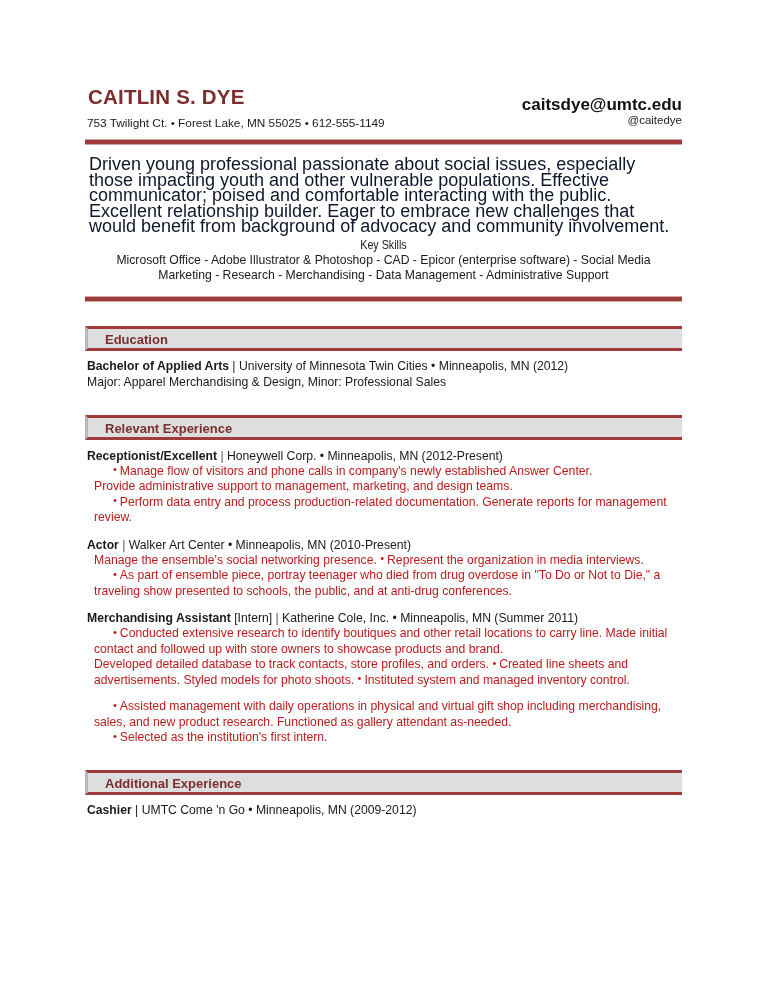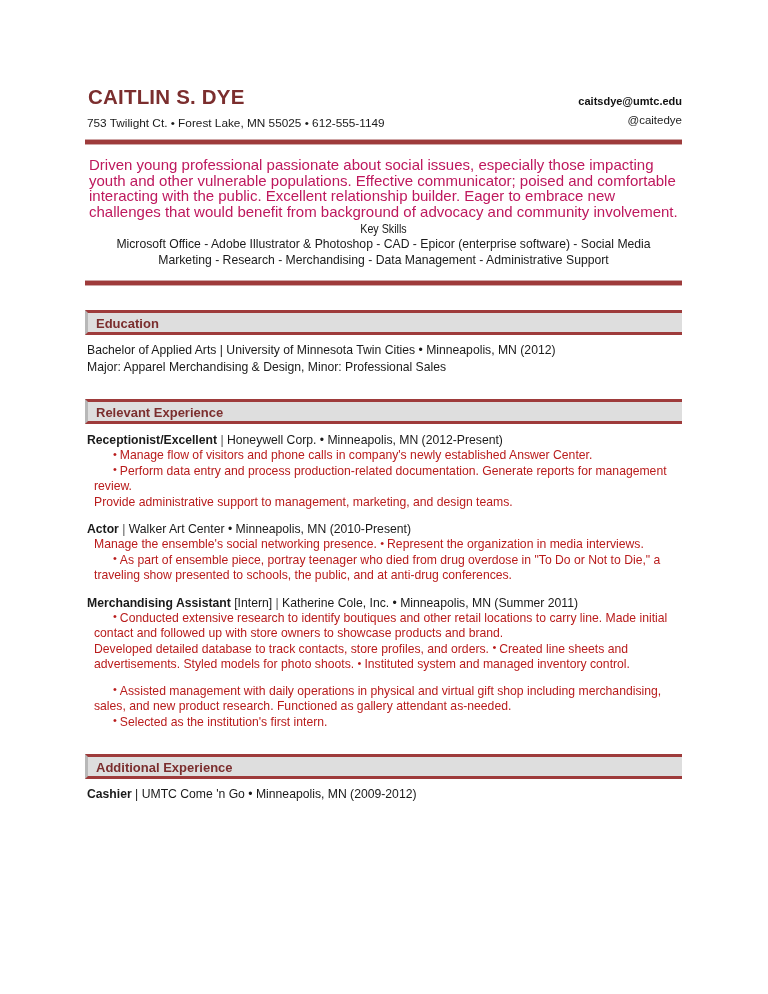--- a/index.html
+++ b/index.html
@@ -49,21 +49,21 @@
     left: 2px;
     top: 36px;
     font-size: 11.8px;
     color: #1a1a1a;
     white-space: nowrap;
   }
   .email {
     position: absolute;
     right: 0px;
     top: 15px;
-    font-size: 11px;
+    font-size: 17px;
     font-weight: bold;
     color: #111111;
     white-space: nowrap;
   }
   .handle {
     position: absolute;
     right: 0px;
     top: 34px;
     font-size: 11.5px;
     color: #222222;
@@ -80,23 +80,23 @@
   }
   .rule-top   { margin-top: 7px; }
 
   
   .summary {
     margin-top: 12px;
     padding: 0 4px 0 4px;
   }
   .summary p {
     margin: 0;
-    font-size: 15px;
+    font-size: 18px;
     line-height: 15.5px;
-    color: #be185d;
+    color: #0f172a;
   }
   .skills-title {
     text-align: center;
     font-size: 12.2px;
     line-height: 16px;
     margin-top: 2px;
     transform: scaleX(0.88);
   }
   .skills-line {
     text-align: center;
@@ -107,21 +107,21 @@
 
   
   .section-bar {
     margin-top: 24px;
     background: #DEDEDE;
     border-top: 3px solid #9E3B3B;
     border-bottom: 3px solid #9E3B3B;
     border-left: 3px solid #B8B8B8;
     height: 19px;
     line-height: 19px;
-    padding-left: 8px;
+    padding-left: 17px;
     box-sizing: content-box;
   }
   .section-bar span {
     font-size: 13px;
     font-weight: bold;
     color: #7B2E2E;
   }
 
   
   .entries { padding-left: 2px; }
@@ -133,21 +133,21 @@
     color: #1a1a1a;
   }
   .entry-head .title { font-weight: bold; }
   .entry-head .sep { color: #555; }
 
   .edu-line {
     font-size: 12.2px;
     line-height: 16.5px;
     color: #1a1a1a;
   }
-  .edu-line .title { font-weight: normal; margin-top: 32px; }
+  .edu-line .title { font-weight: bold; margin-top: 32px; }
   .edu-first { margin-top: 7px; }
 
   
   .blk {
     font-size: 12.2px;
     line-height: 15.5px;
     color: #b91c1c;
     margin: 0;
     padding-left: 7px;
     text-indent: 19px;
@@ -200,22 +200,22 @@
       <div class="edu-line">Major: Apparel Merchandising &amp; Design, Minor: Professional Sales</div>
     </div>
 
     <div class="section-bar">
       <span>Relevant Experience</span>
     </div>
     <div class="entries" id="relevant-entries">
         <div class="entry first">
           <div class="entry-head"><span class="title">Receptionist/Excellent</span><span class="sep"> | </span><span>Honeywell Corp. • Minneapolis, MN (2012-Present)</span></div>
           <p class="blk hang"><span class="bul bul-sp">•</span><span>Manage flow of visitors and phone calls in company's newly established Answer Center.</span></p>
+          <p class="blk flat"><span>Provide administrative support to management, marketing, and design teams.</span></p>
           <p class="blk hang"><span class="bul bul-sp">•</span><span>Perform data entry and process production-related documentation. Generate reports for management review.</span></p>
-          <p class="blk flat"><span>Provide administrative support to management, marketing, and design teams.</span></p>
         </div>
         <div class="entry">
           <div class="entry-head"><span class="title">Actor</span><span class="sep"> | </span><span>Walker Art Center • Minneapolis, MN (2010-Present)</span></div>
           <p class="blk flat"><span>Manage the ensemble's social networking presence.</span> <span class="bul bul-sp">•</span><span>Represent the organization in media interviews.</span></p>
           <p class="blk hang"><span class="bul bul-sp">•</span><span>As part of ensemble piece, portray teenager who died from drug overdose in "To Do or Not to Die," a traveling show presented to schools, the public, and at anti-drug conferences.</span></p>
         </div>
         <div class="entry">
           <div class="entry-head"><span class="title">Merchandising Assistant</span><span> [Intern]</span><span class="sep"> | </span><span>Katherine Cole, Inc. • Minneapolis, MN (Summer 2011)</span></div>
           <p class="blk hang"><span class="bul bul-sp">•</span><span>Conducted extensive research to identify boutiques and other retail locations to carry line. Made initial contact and followed up with store owners to showcase products and brand.</span></p>
           <p class="blk flat"><span>Developed detailed database to track contacts, store profiles, and orders.</span> <span class="bul bul-sp">•</span><span>Created line sheets and advertisements. Styled models for photo shoots.</span> <span class="bul bul-sp">•</span><span>Instituted system and managed inventory control.</span></p>

